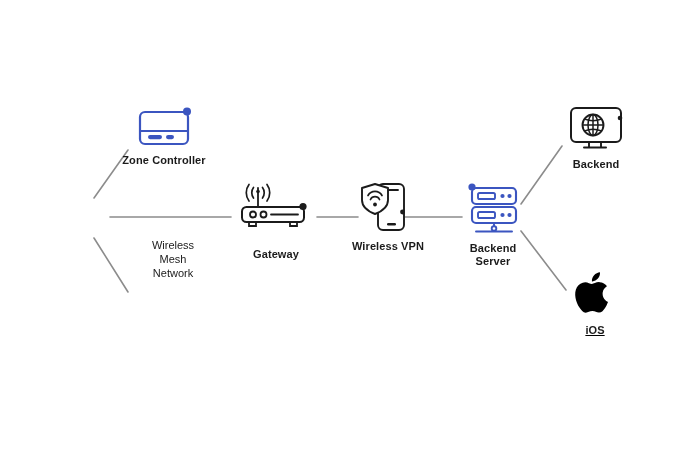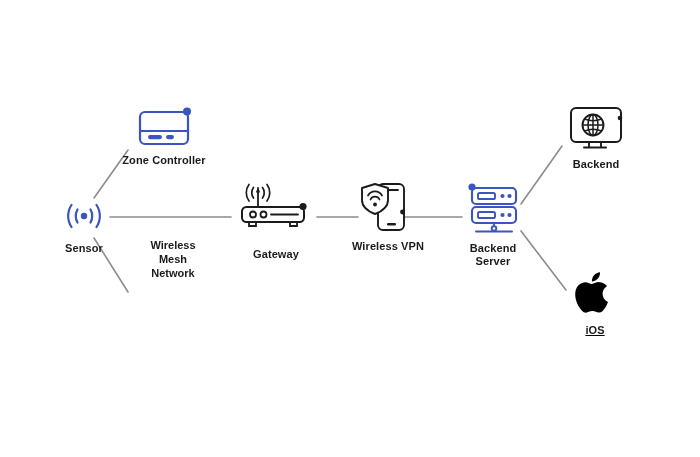--- a/index.html
+++ b/index.html
@@ -43,21 +43,21 @@
     color: #1b1b1b;
     text-align: center;
     line-height: 13px;
     white-space: pre-line;
     letter-spacing: 0.1px;
   }
   .edge-label {
     position: absolute;
     font-family: "Liberation Sans", sans-serif;
     font-size: 11px;
-    font-weight: bold;
+    font-weight: normal;
     color: #1b1b1b;
     text-align: center;
     line-height: 14px;
     white-space: pre-line;
   }
   
   #node-sensor        { left: 44px;  top: 196px; width: 80px; }
   #node-zone          { left: 118px; top: 104px; width: 92px; }
   #node-site          { left: 118px; top: 304px; width: 92px; }
   #node-gateway       { left: 232px; top: 182px; width: 88px; gap: 8px; }
@@ -88,34 +88,20 @@
       <line x1="521" y1="204" x2="562" y2="146"></line>
 
       <line x1="521" y1="231" x2="566" y2="290"></line>
     </g>
   </svg>
 
   <div class="edge-label" id="edge-label-mesh">Wireless
 Mesh
 Network</div>
 
-  <div class="node" id="node-sensor">
-    <span class="node-icon">
-      <svg width="50" height="40" viewBox="0 0 50 40" xmlns="http://www.w3.org/2000/svg">
-        <g stroke="#3b55c0" stroke-width="2.2" fill="none" stroke-linecap="round">
-          <path d="M18.5 13.5 A 10 12 0 0 0 18.5 26.5"></path>
-          <path d="M12.5 9 A 16 18 0 0 0 12.5 31"></path>
-          <path d="M31.5 13.5 A 10 12 0 0 1 31.5 26.5"></path>
-          <path d="M37.5 9 A 16 18 0 0 1 37.5 31"></path>
-        </g>
-        <circle cx="25" cy="20" r="3.2" fill="#3b55c0"></circle>
-      </svg>
-    </span>
-    <div class="node-label">Sensor</div>
-  </div>
 
   <div class="node" id="node-zone">
     <span class="node-icon">
       <svg width="66" height="44" viewBox="0 0 66 44" xmlns="http://www.w3.org/2000/svg">
         <rect x="9" y="8" width="48" height="32" rx="5" ry="5" fill="#ffffff" stroke="#3b55c0" stroke-width="2.2"></rect>
         <line x1="9" y1="27" x2="57" y2="27" stroke="#3b55c0" stroke-width="2.2"></line>
         <rect x="17" y="31" width="14" height="4.2" rx="2.1" fill="#3b55c0"></rect>
         <rect x="35" y="31" width="8" height="4.2" rx="2.1" fill="#3b55c0"></rect>
         <circle cx="56" cy="7.5" r="4" fill="#3b55c0"></circle>
       </svg>

